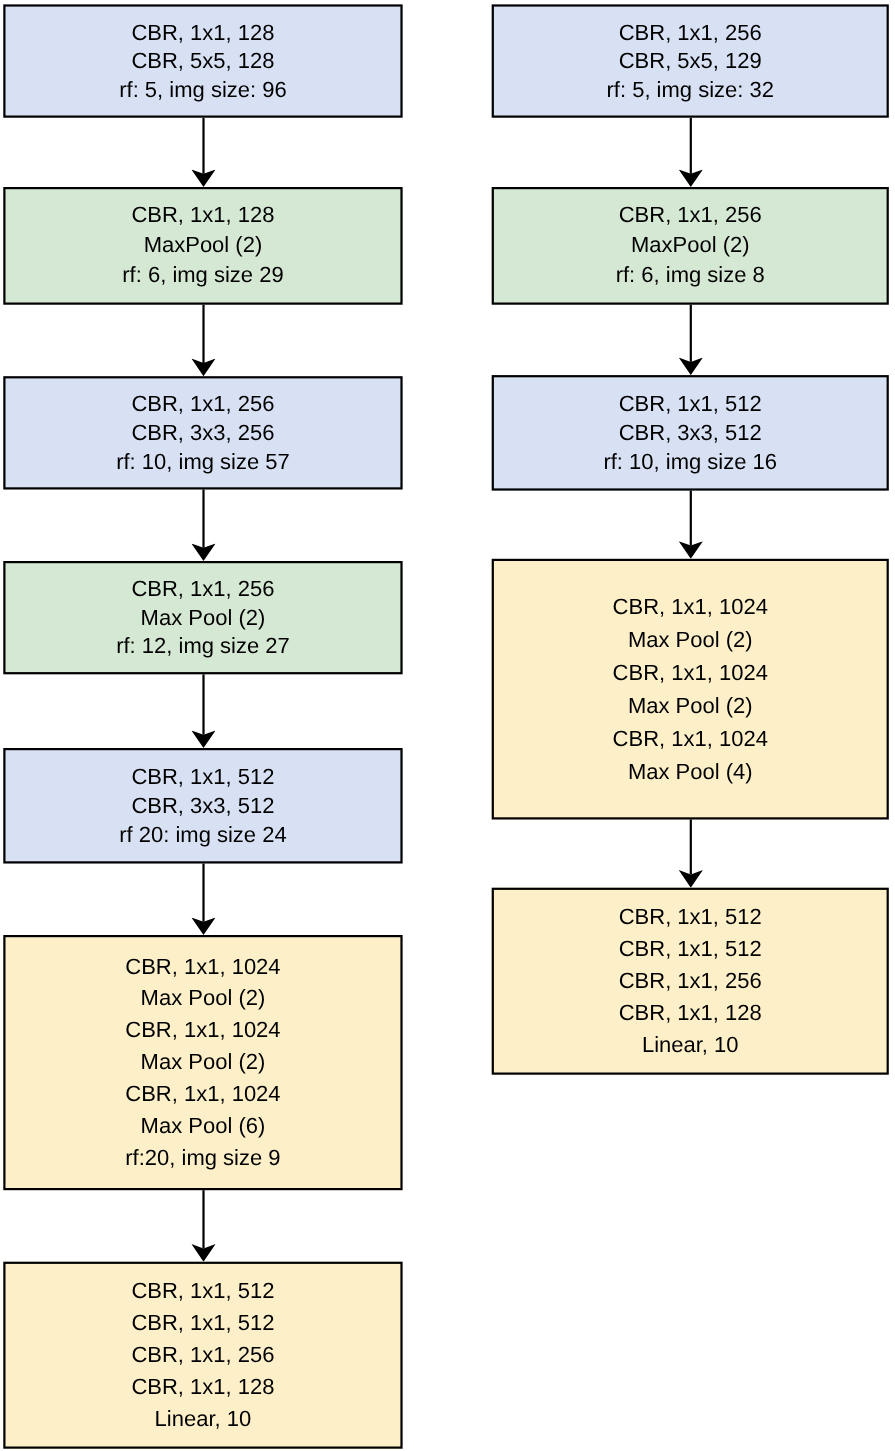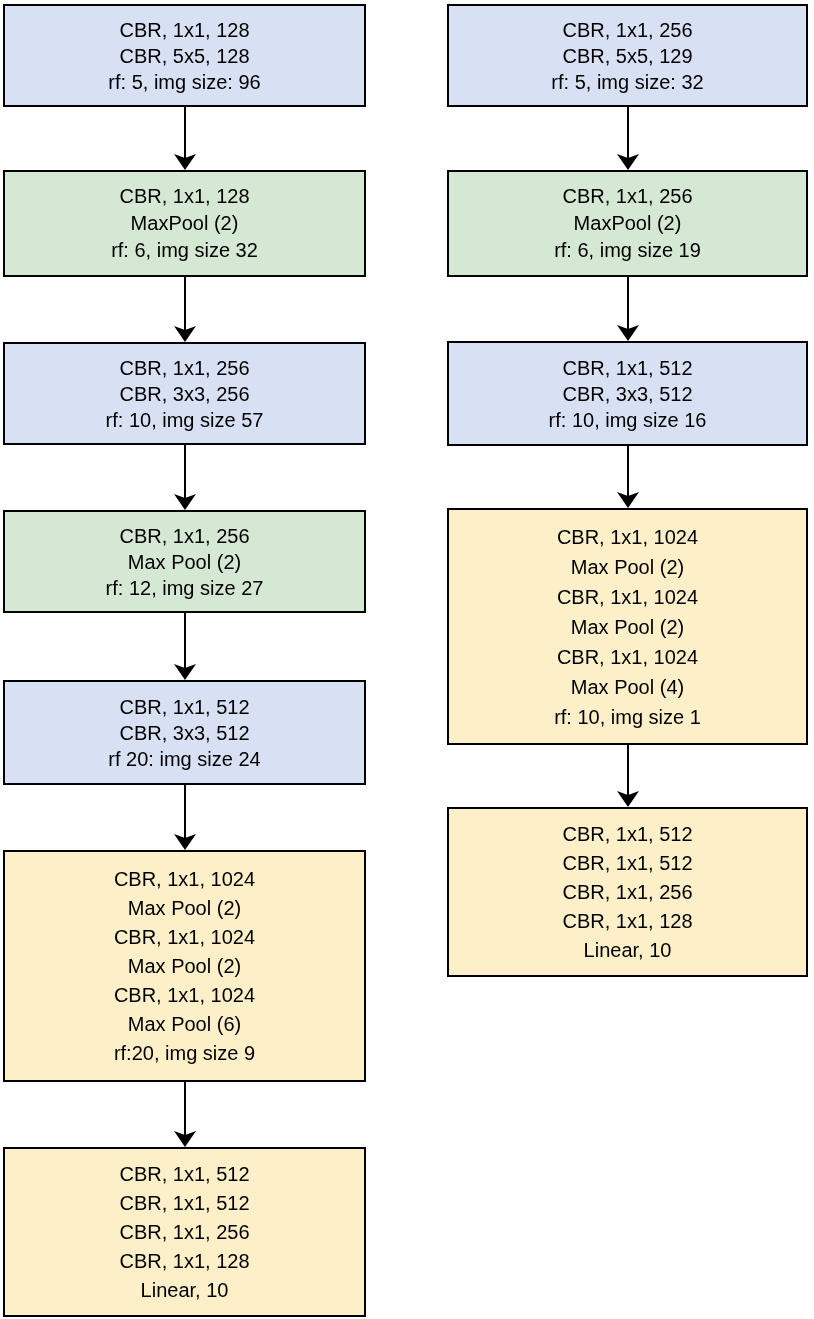--- a/index.html
+++ b/index.html
@@ -61,21 +61,21 @@
     </div>
     <div class="flow-arrow" style="left: 3px; width: 363px; top: 107px; height: 63px;">
       <div class="shaft" style="height: 51px; background: rgb(0, 0, 0);"></div>
       <svg class="head" width="22" height="16">
         <polygon points="0,0 11,16 22,0 11,4" fill="#000000"></polygon>
       </svg>
     </div>
     <div class="block" style="left: 3px; top: 170px; width: 363px; height: 107px; background: rgb(213, 232, 212); border-color: rgb(0, 0, 0);">
       <div class="block-line" style="line-height: 27px;">CBR, 1x1, 128</div>
       <div class="block-line" style="line-height: 27px;">MaxPool (2)</div>
-      <div class="block-line italic" style="line-height: 27px;">rf: 6, img size 32</div>
+      <div class="block-line italic" style="line-height: 27px;">rf: 6, img size 29</div>
     </div>
     <div class="flow-arrow" style="left: 3px; width: 363px; top: 277px; height: 65px;">
       <div class="shaft" style="height: 53px; background: rgb(0, 0, 0);"></div>
       <svg class="head" width="22" height="16">
         <polygon points="0,0 11,16 22,0 11,4" fill="#000000"></polygon>
       </svg>
     </div>
     <div class="block" style="left: 3px; top: 342px; width: 363px; height: 103px; background: rgb(216, 225, 244); border-color: rgb(0, 0, 0);">
       <div class="block-line" style="line-height: 26px;">CBR, 1x1, 256</div>
       <div class="block-line" style="line-height: 26px;">CBR, 3x3, 256</div>
@@ -138,21 +138,21 @@
     </div>
     <div class="flow-arrow" style="left: 447px; width: 361px; top: 107px; height: 63px;">
       <div class="shaft" style="height: 51px; background: rgb(0, 0, 0);"></div>
       <svg class="head" width="22" height="16">
         <polygon points="0,0 11,16 22,0 11,4" fill="#000000"></polygon>
       </svg>
     </div>
     <div class="block" style="left: 447px; top: 170px; width: 361px; height: 107px; background: rgb(213, 232, 212); border-color: rgb(0, 0, 0);">
       <div class="block-line" style="line-height: 27px;">CBR, 1x1, 256</div>
       <div class="block-line" style="line-height: 27px;">MaxPool (2)</div>
-      <div class="block-line italic" style="line-height: 27px;">rf: 6, img size 19</div>
+      <div class="block-line italic" style="line-height: 27px;">rf: 6, img size 8</div>
     </div>
     <div class="flow-arrow" style="left: 447px; width: 361px; top: 277px; height: 64px;">
       <div class="shaft" style="height: 52px; background: rgb(0, 0, 0);"></div>
       <svg class="head" width="22" height="16">
         <polygon points="0,0 11,16 22,0 11,4" fill="#000000"></polygon>
       </svg>
     </div>
     <div class="block" style="left: 447px; top: 341px; width: 361px; height: 105px; background: rgb(216, 225, 244); border-color: rgb(0, 0, 0);">
       <div class="block-line" style="line-height: 26px;">CBR, 1x1, 512</div>
       <div class="block-line" style="line-height: 26px;">CBR, 3x3, 512</div>
@@ -164,21 +164,20 @@
         <polygon points="0,0 11,16 22,0 11,4" fill="#000000"></polygon>
       </svg>
     </div>
     <div class="block" style="left: 447px; top: 508px; width: 361px; height: 237px; background: rgb(253, 240, 201); border-color: rgb(0, 0, 0);">
       <div class="block-line" style="line-height: 30px;">CBR, 1x1, 1024</div>
       <div class="block-line" style="line-height: 30px;">Max Pool (2)</div>
       <div class="block-line" style="line-height: 30px;">CBR, 1x1, 1024</div>
       <div class="block-line" style="line-height: 30px;">Max Pool (2)</div>
       <div class="block-line" style="line-height: 30px;">CBR, 1x1, 1024</div>
       <div class="block-line" style="line-height: 30px;">Max Pool (4)</div>
-      <div class="block-line italic" style="line-height: 30px;">rf: 10, img size 1</div>
     </div>
     <div class="flow-arrow" style="left: 447px; width: 361px; top: 745px; height: 62px;">
       <div class="shaft" style="height: 50px; background: rgb(0, 0, 0);"></div>
       <svg class="head" width="22" height="16">
         <polygon points="0,0 11,16 22,0 11,4" fill="#000000"></polygon>
       </svg>
     </div>
     <div class="block" style="left: 447px; top: 807px; width: 361px; height: 170px; background: rgb(253, 240, 201); border-color: rgb(0, 0, 0);">
       <div class="block-line" style="line-height: 29px;">CBR, 1x1, 512</div>
       <div class="block-line" style="line-height: 29px;">CBR, 1x1, 512</div>

